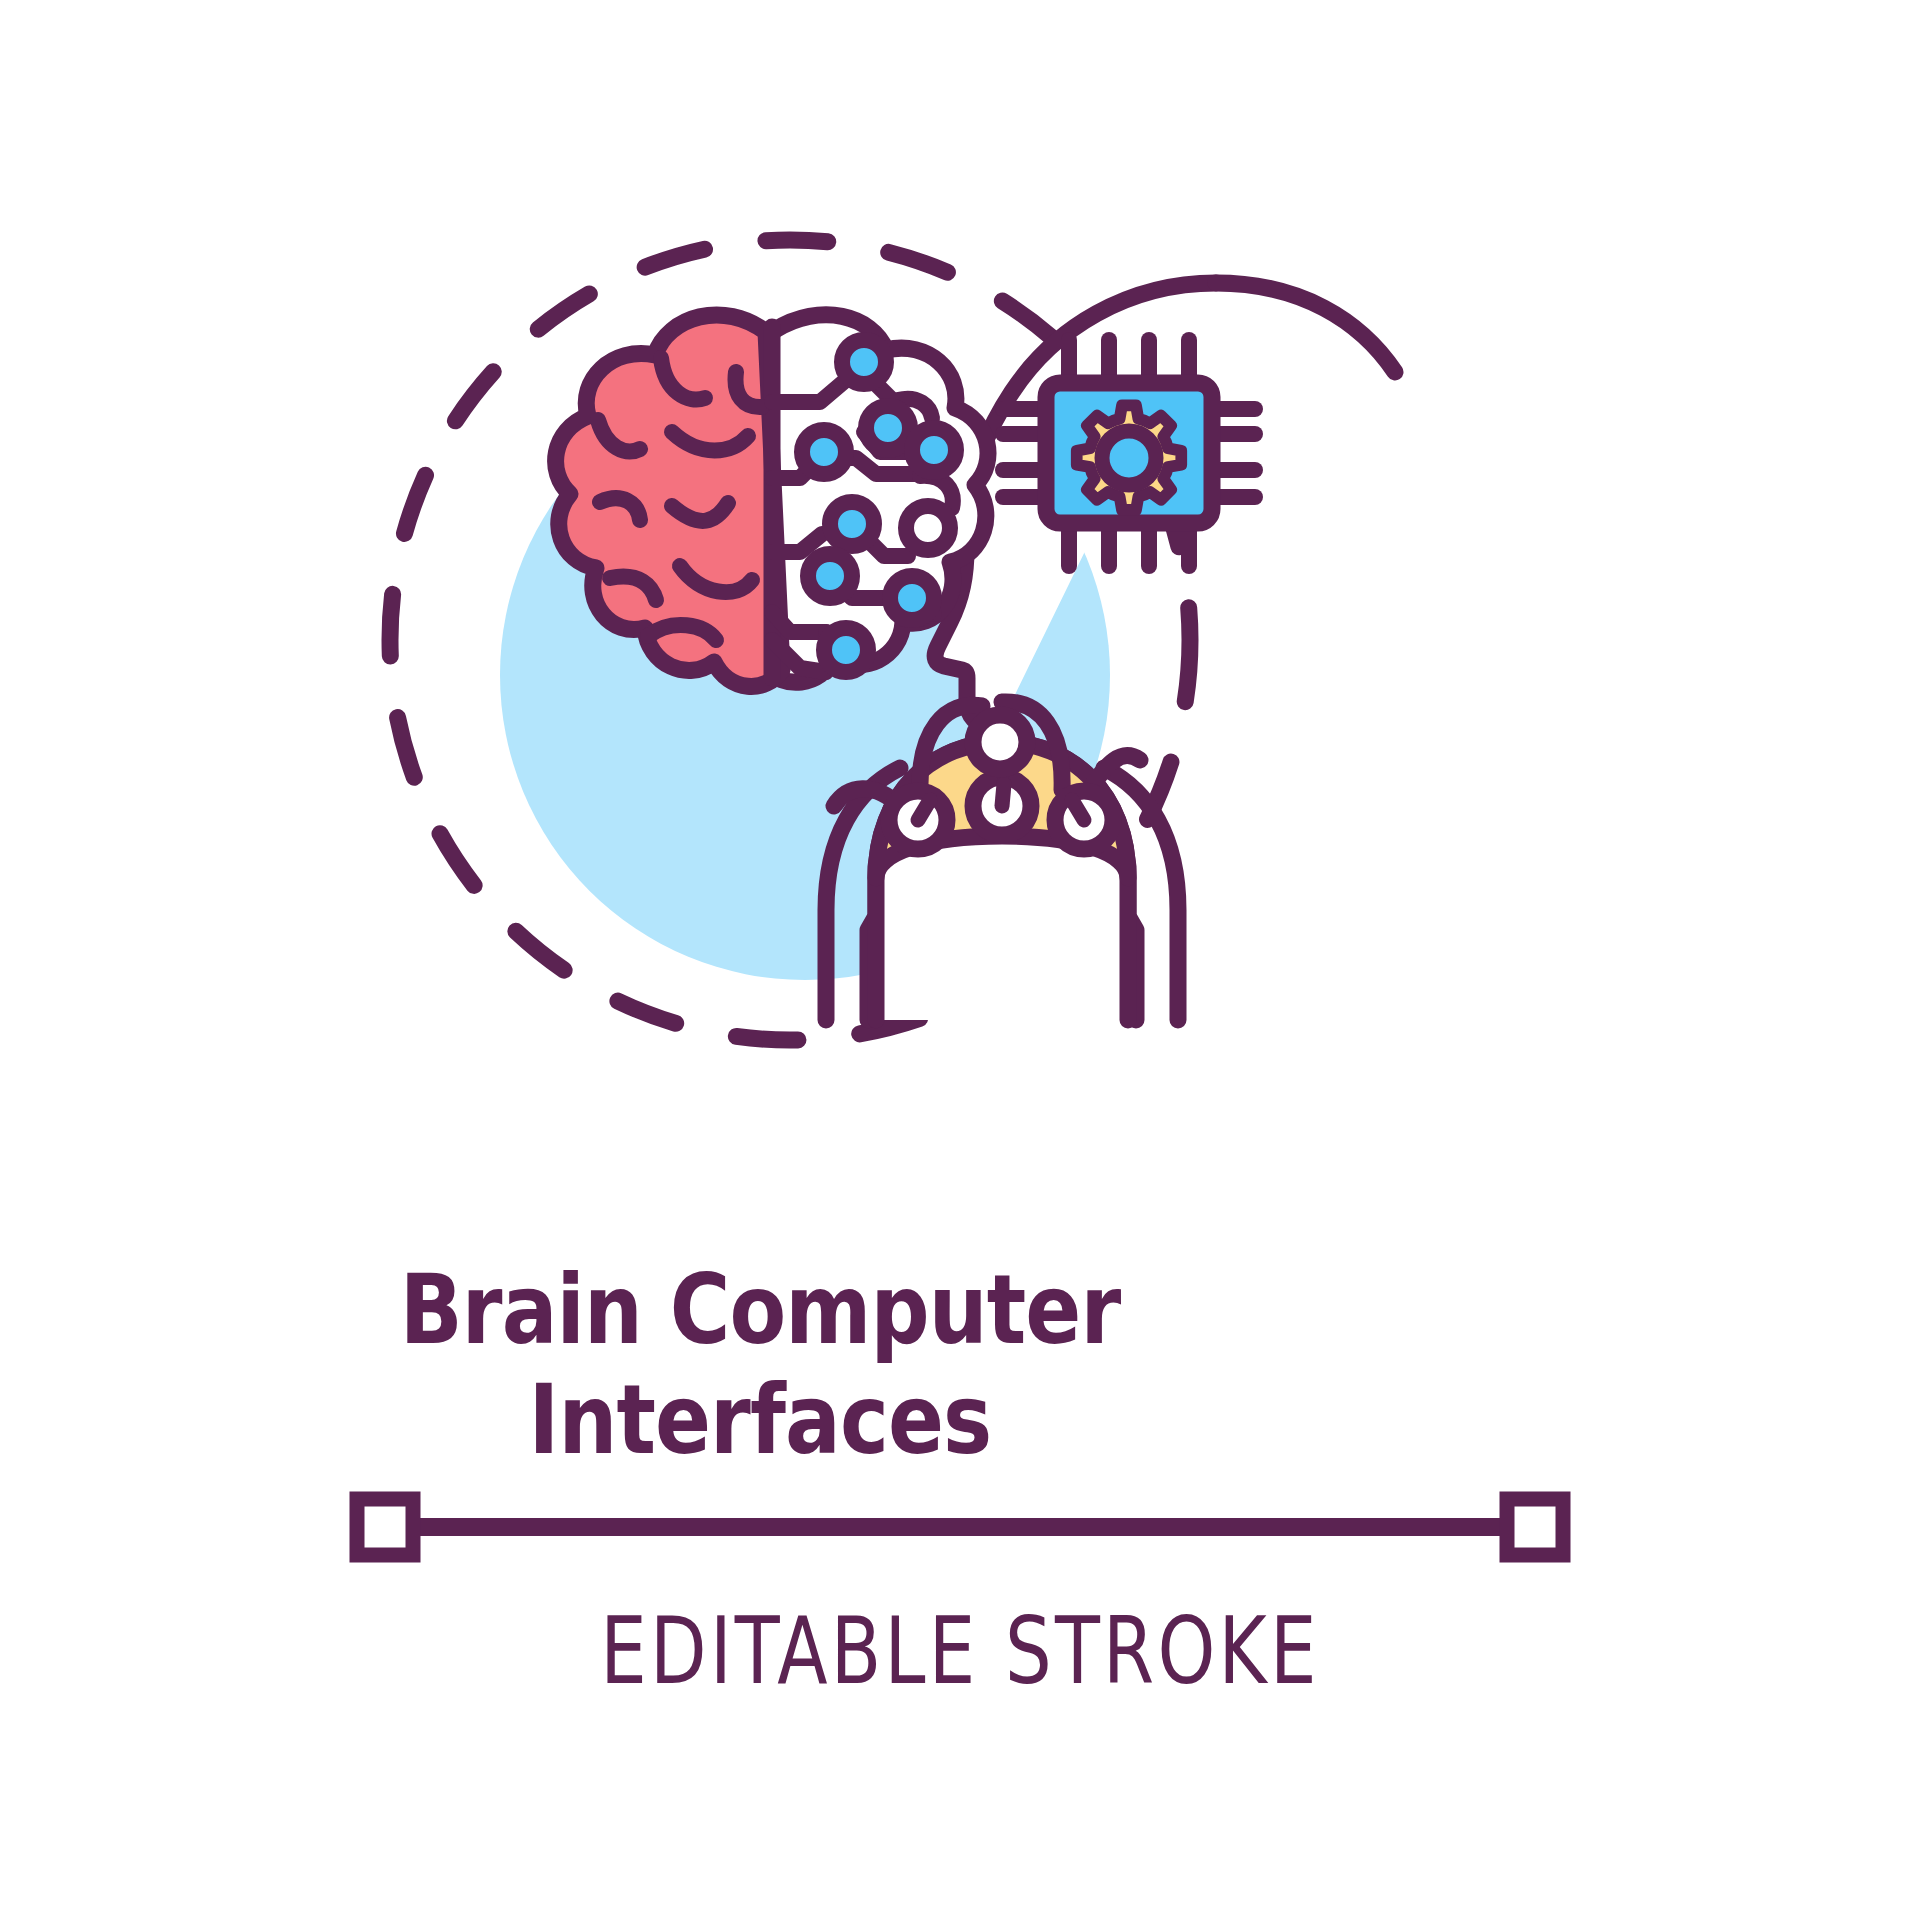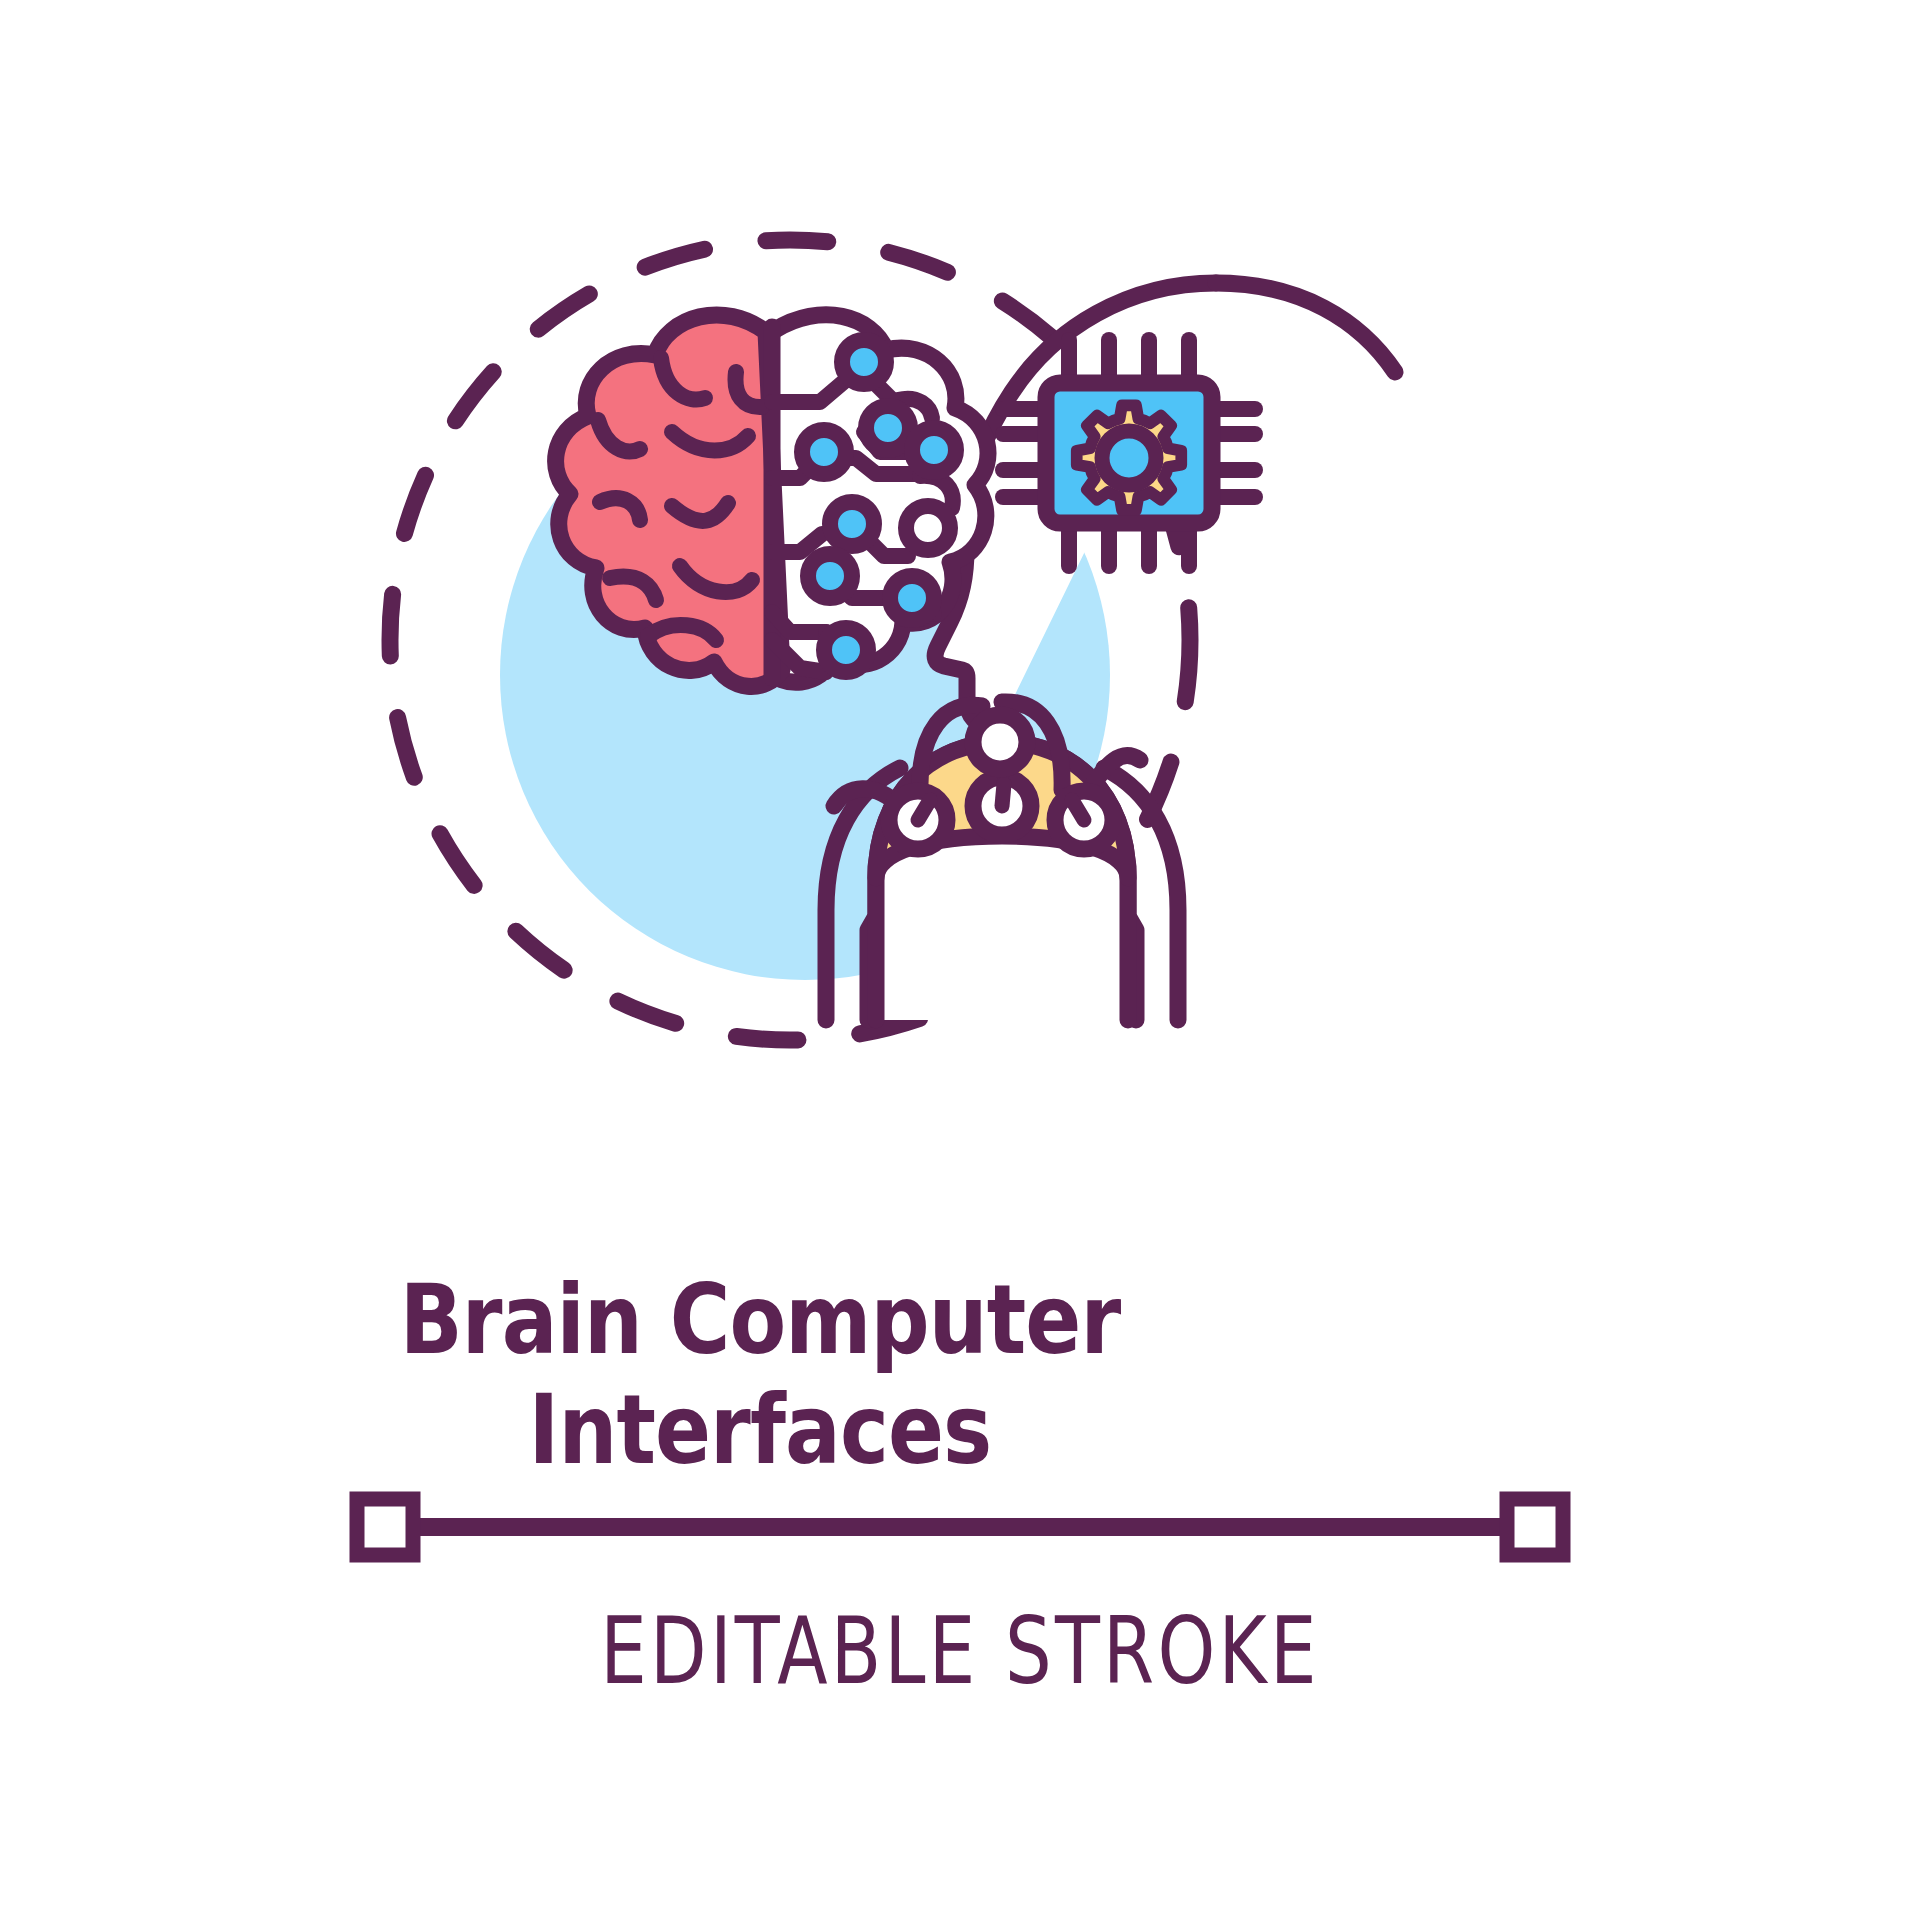--- a/index.html
+++ b/index.html
@@ -25,21 +25,20 @@
     top: 0;
     width: 1920px;
     height: 1300px;
   }
   .title-block {
     position: absolute;
     left: 0;
     top: 1255px;
     width: 1520px;
     text-align: center;
-    margin-top: 10px;
   }
   .title-line {
     color: #5B2352;
     font-family: "DejaVu Sans", sans-serif;
     font-weight: bold;
     font-size: 96px;
     line-height: 110px;
     letter-spacing: -1px;
     transform: scaleX(0.86);
     transform-origin: center center;

